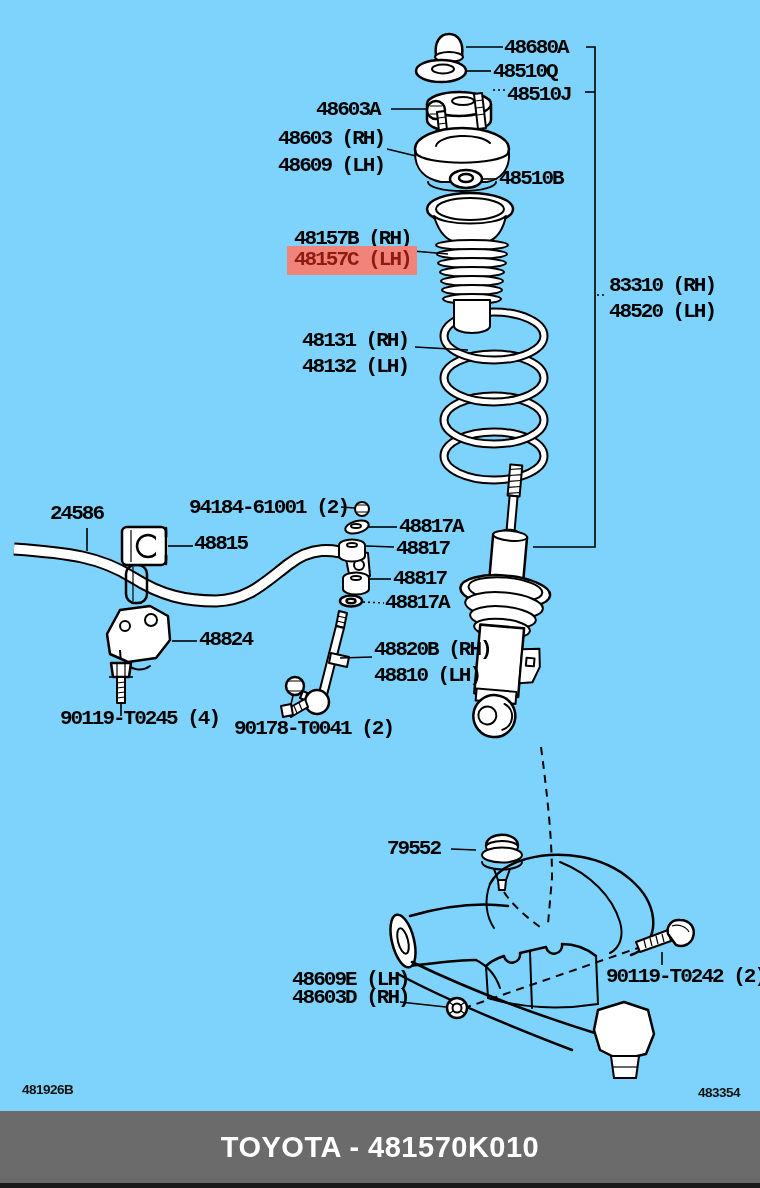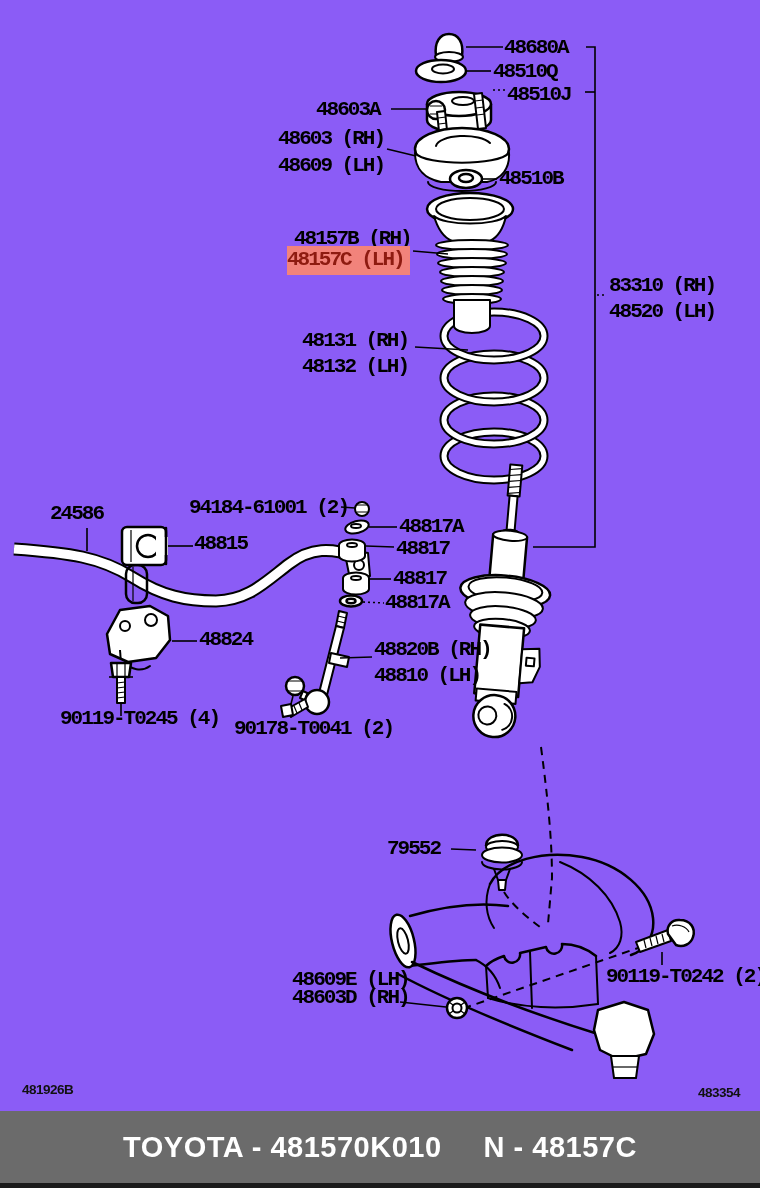--- a/index.html
+++ b/index.html
@@ -1,23 +1,23 @@
 <!DOCTYPE html>
 <html><head>
 <meta charset="utf-8">
 <style>
   html,body{margin:0;padding:0;background:#fff;}
-  #stage{position:relative;width:760px;height:1188px;background:#8b5cf6;overflow:hidden;
+  #stage{position:relative;width:760px;height:1188px;background:#7dd3fc;overflow:hidden;
          font-family:"Liberation Sans",sans-serif;}
   #art{position:absolute;left:0;top:0;}
   .pl{position:absolute;font-family:"Liberation Mono","DejaVu Sans Mono",monospace;
       font-weight:bold;font-size:21px;line-height:22px;letter-spacing:-2px;color:#000;
       white-space:nowrap;}
   .pl.hl{background:var(--hl-bg,#f2837b);color:var(--hl-tx,#8e1b10);
-         padding:3px 6px 4px 0;}
+         padding:3px 6px 4px 7px;}
   .corner{position:absolute;font-family:Liberation Sans, sans-serif;font-weight:bold;
           font-size:13.5px;letter-spacing:-0.5px;color:#111;white-space:nowrap;}
   #footer{position:absolute;left:0;top:1111px;width:760px;height:72px;
           background:var(--ft-bg,#6b6b6b);display:flex;align-items:center;
           justify-content:center;gap:42px;}
   #footer span{color:var(--ft-tx,#fff);font-size:29px;letter-spacing:0.5px;
           font-family:"Liberation Sans",sans-serif;font-weight:bold;}
   #footer-edge{position:absolute;left:0;top:1183px;width:760px;height:5px;background:#1a1a1a;}
   
   .k{stroke:#000;stroke-width:2;fill:none;stroke-linecap:round;stroke-linejoin:round;}
@@ -279,16 +279,15 @@
   <div class="pl" style="left:387px;top:838px">79552</div>
   <div class="pl" style="left:606px;top:966px">90119-T0242 (2)</div>
   <div class="pl" style="left:292px;top:987px">48603D (RH)</div>
   <div class="pl" style="left:292px;top:969px">48609E (LH)</div>
 
   <div class="corner" style="left:22px;top:1082px">481926B</div>
   <div class="corner" style="left:698px;top:1085px">483354</div>
 
   <div id="footer">
     <span>TOYOTA - 481570K010</span>
-    <span>N - 48157C</span>
   </div>
   <div id="footer-edge"></div>
 </div>
 
 </body></html>

